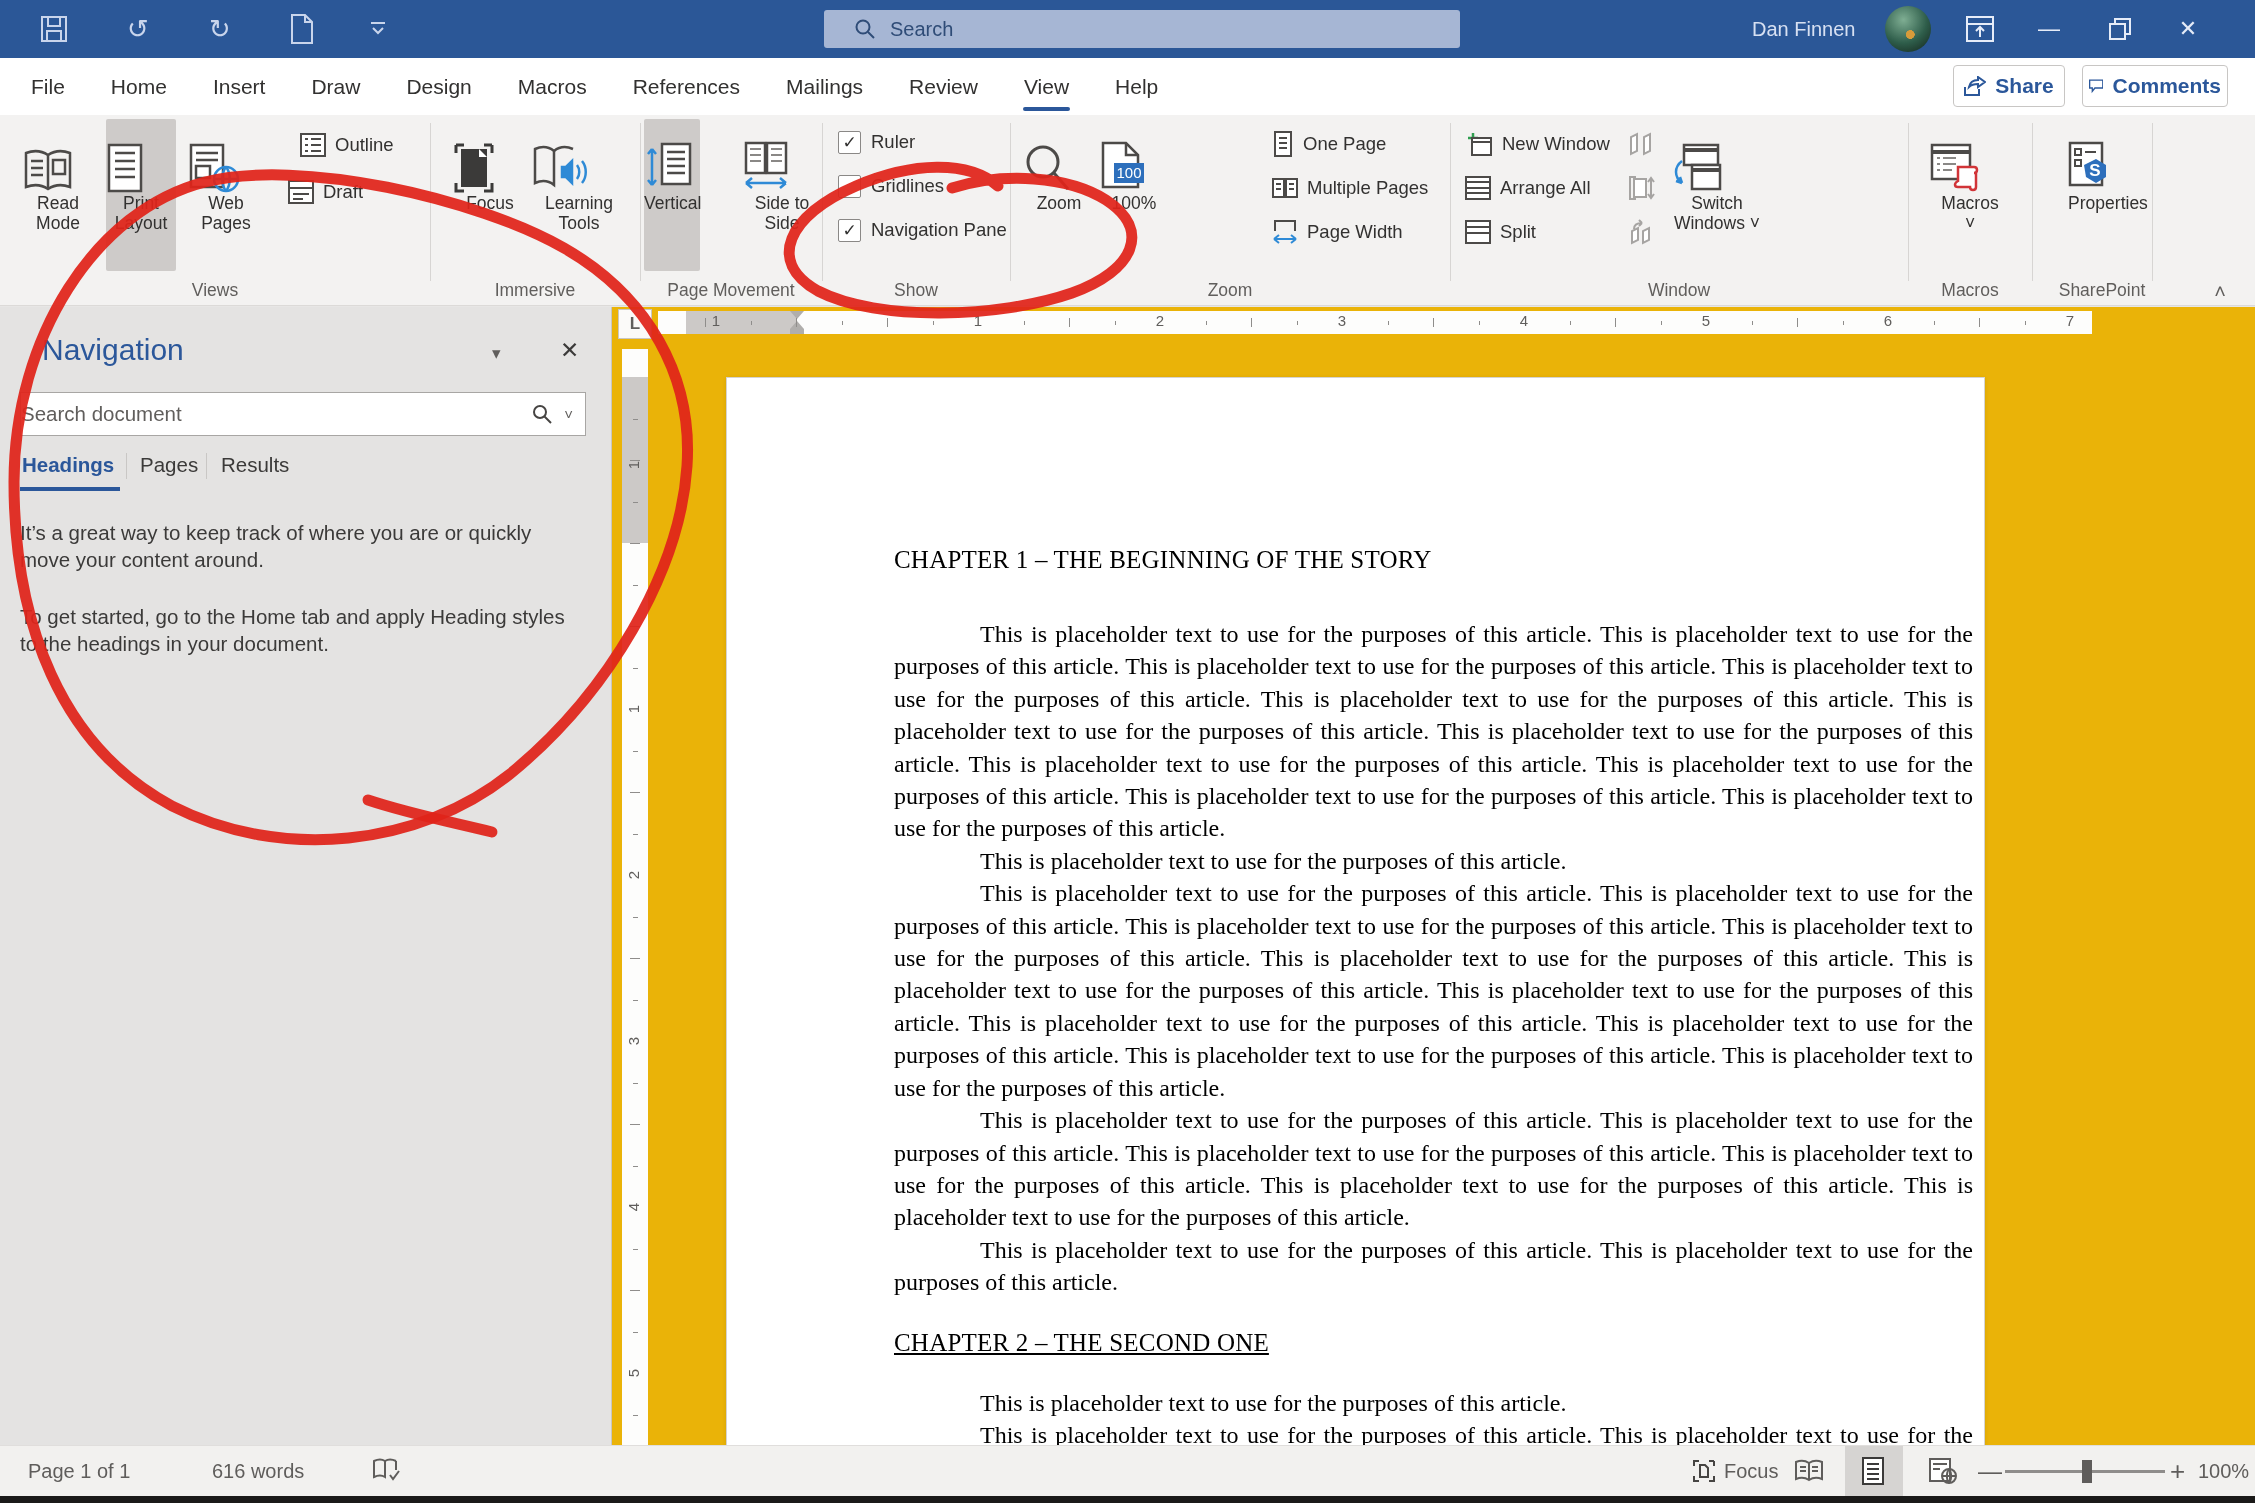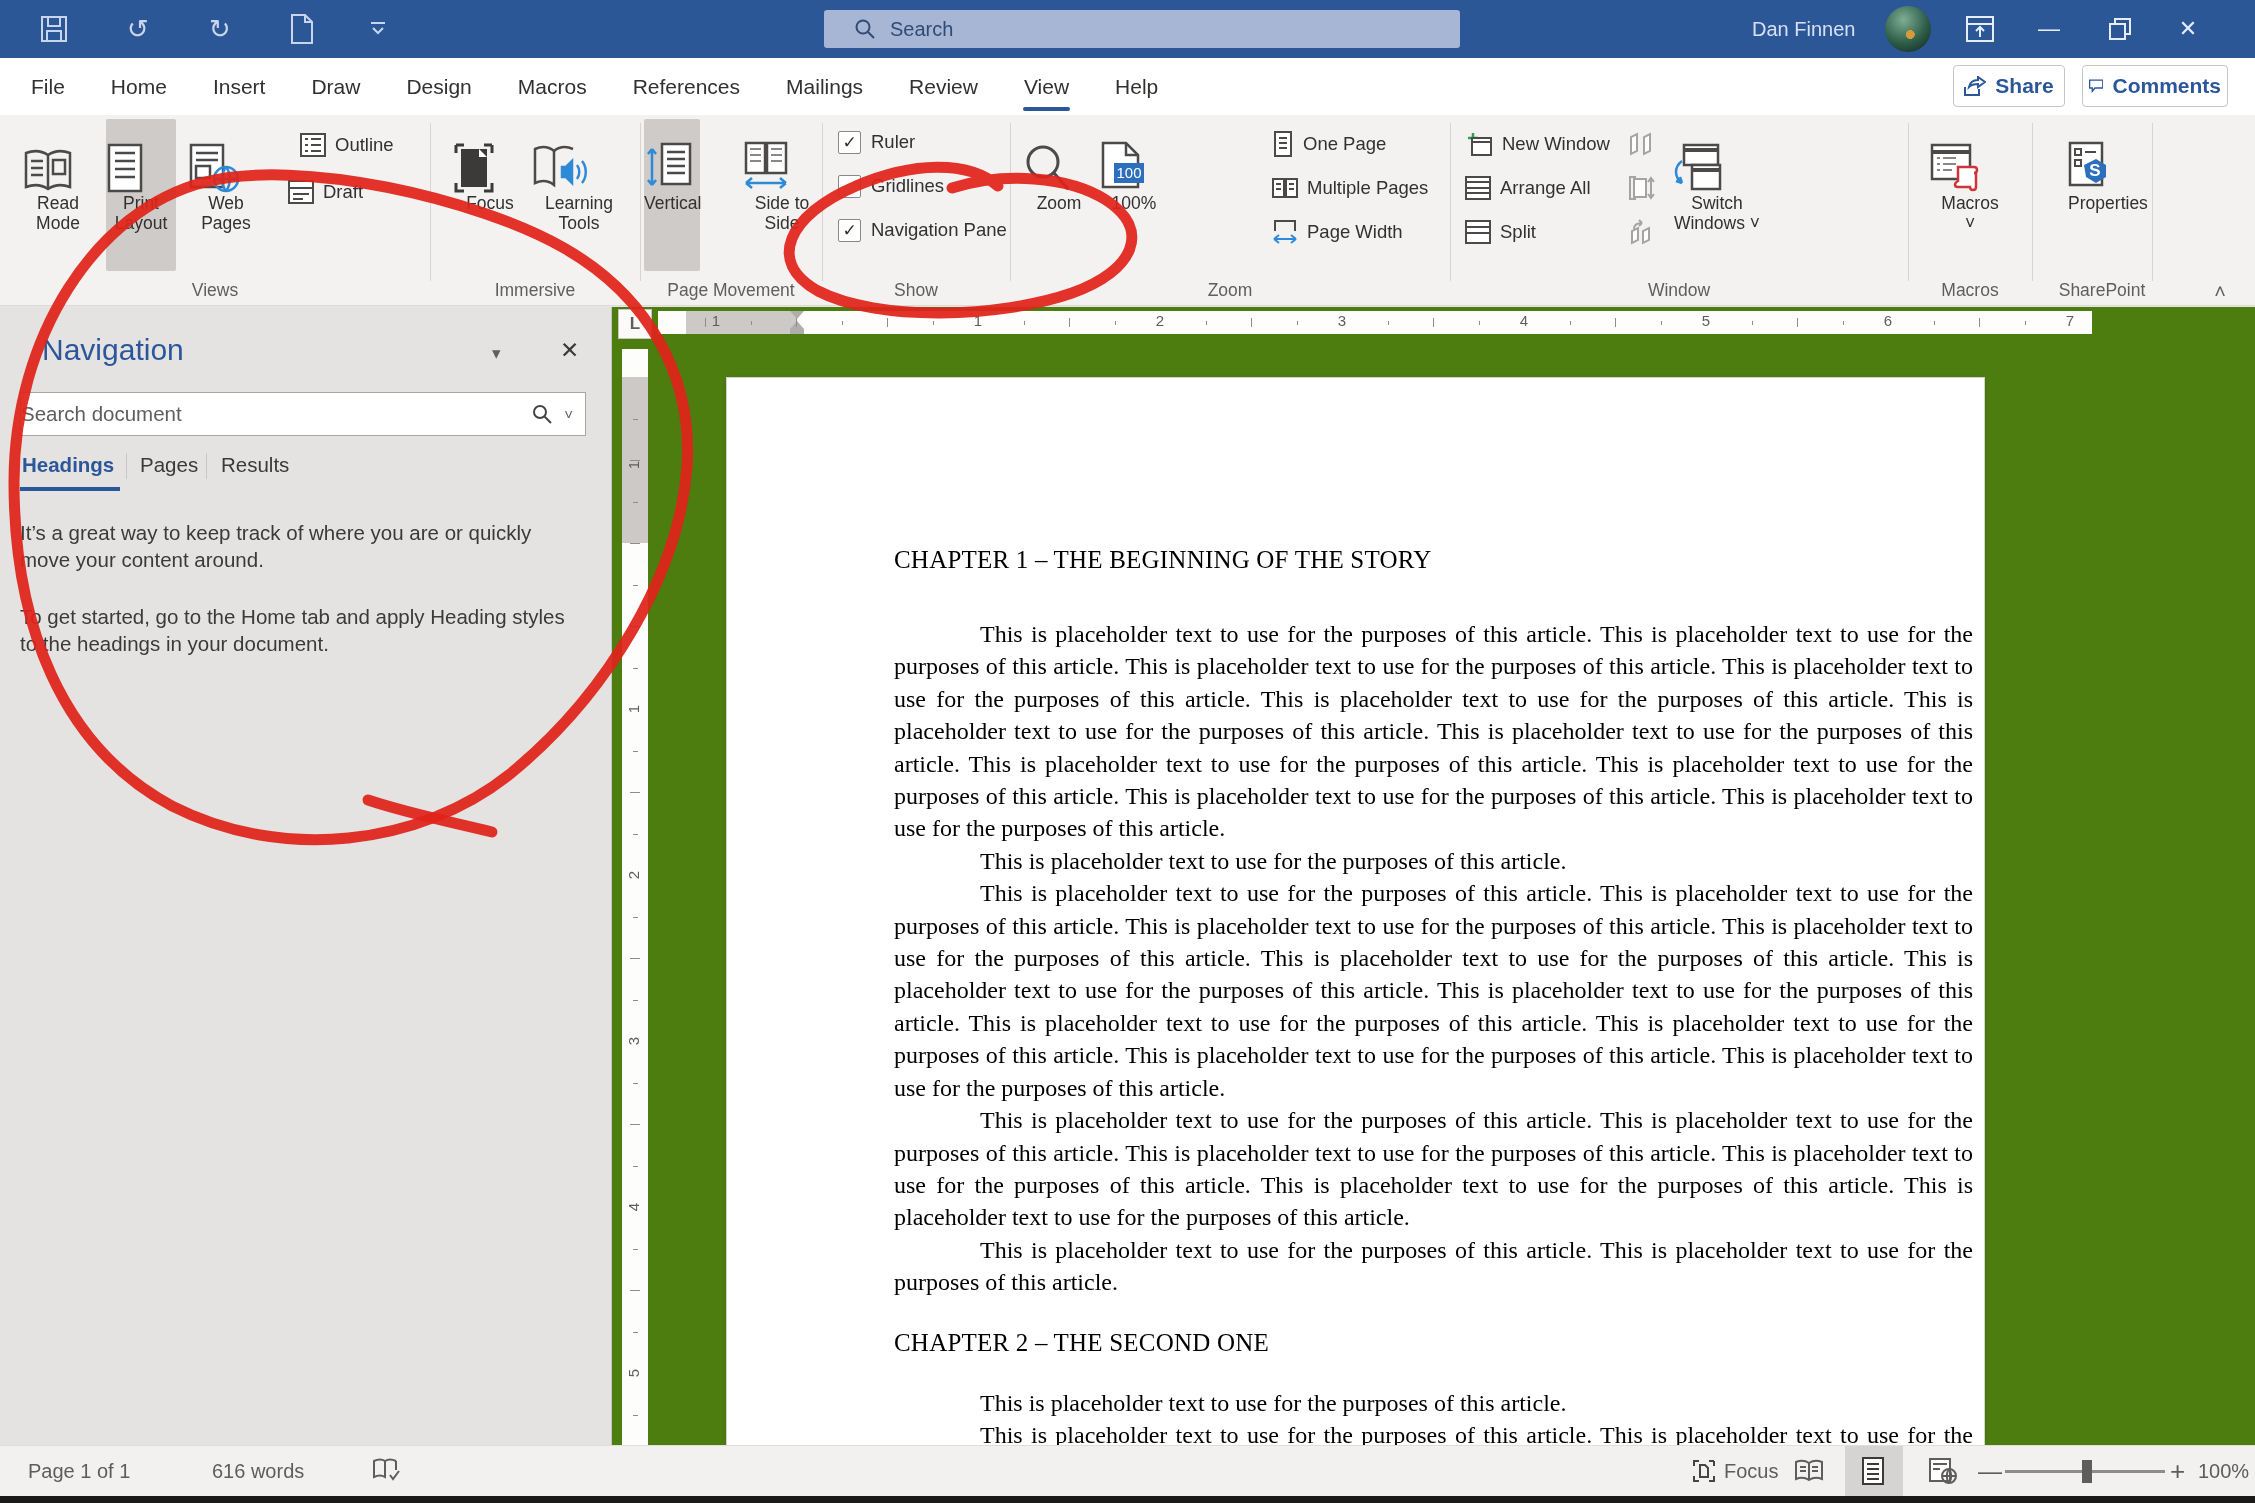--- a/index.html
+++ b/index.html
@@ -54,27 +54,27 @@
   #nav-title{position:absolute;left:42px;top:26px;font-size:30px;color:#2b579a;}
   #nav-search{position:absolute;left:20px;top:85px;width:566px;height:44px;background:#fff;border:1px solid #a8a6a4;box-sizing:border-box;
               display:flex;align-items:center;font-size:20.5px;color:#605e5c;}
   .navtab{position:absolute;top:146px;font-size:20.5px;color:#3b3a39;}
   .navtab.active{color:#2b579a;font-weight:bold;}
   .navtab.active::after{content:"";position:absolute;left:-2px;right:-6px;top:34px;height:4px;background:#2b579a;}
   .navsep{position:absolute;top:146px;width:1px;height:26px;background:#c9c7c5;}
   #nav-body{position:absolute;left:20px;top:212px;width:546px;font-size:20.5px;line-height:27px;color:#3b3a39;}
   #nav-body p{margin:0 0 30px 0;}
   
-  #docarea{position:absolute;left:612px;top:307px;width:1643px;height:1138px;background:#4d7c0f;overflow:hidden;}
+  #docarea{position:absolute;left:612px;top:307px;width:1643px;height:1138px;background:#eab308;overflow:hidden;}
   #page{position:absolute;left:114px;top:70px;width:1259px;height:1200px;background:#fff;border:1px solid #d5d3d1;
         box-shadow:0 1px 4px rgba(0,0,0,.10);box-sizing:border-box;}
   #doc-content{position:absolute;left:167px;top:0;width:1079px;font-family:"Liberation Serif","DejaVu Serif",serif;color:#000;}
   .doch{font-size:25px;margin:0;font-weight:normal;letter-spacing:.2px;}
   #doc-h1{margin-top:168px;margin-bottom:44px;}
-  #doc-h2{margin-top:30px;margin-bottom:30px;}
+  #doc-h2{margin-top:30px;margin-bottom:30px;text-decoration:underline;}
   .docp p{margin:0;font-size:24px;line-height:32.4px;text-align:justify;text-indent:86px;}
   
   #statusbar{position:absolute;left:0;top:1445px;width:2255px;height:58px;background:#f2f1ef;border-top:1px solid #e0dedc;box-sizing:border-box;
              font-size:20px;color:#5f5d5b;}
   #statusbar .sitem{position:absolute;top:0;height:50px;display:flex;align-items:center;}
   #darkedge{position:absolute;left:0;top:1496px;width:2255px;height:7px;background:#1b1a19;}
   #viewsel{position:absolute;left:1845px;top:0;width:58px;height:50px;background:#d6d4d2;}
   #zoomtrack{position:absolute;left:2005px;top:24px;width:160px;height:3px;background:#8f8d8b;}
   #zoomthumb{position:absolute;left:2082px;top:14px;width:10px;height:23px;background:#5f5d5b;}
   

